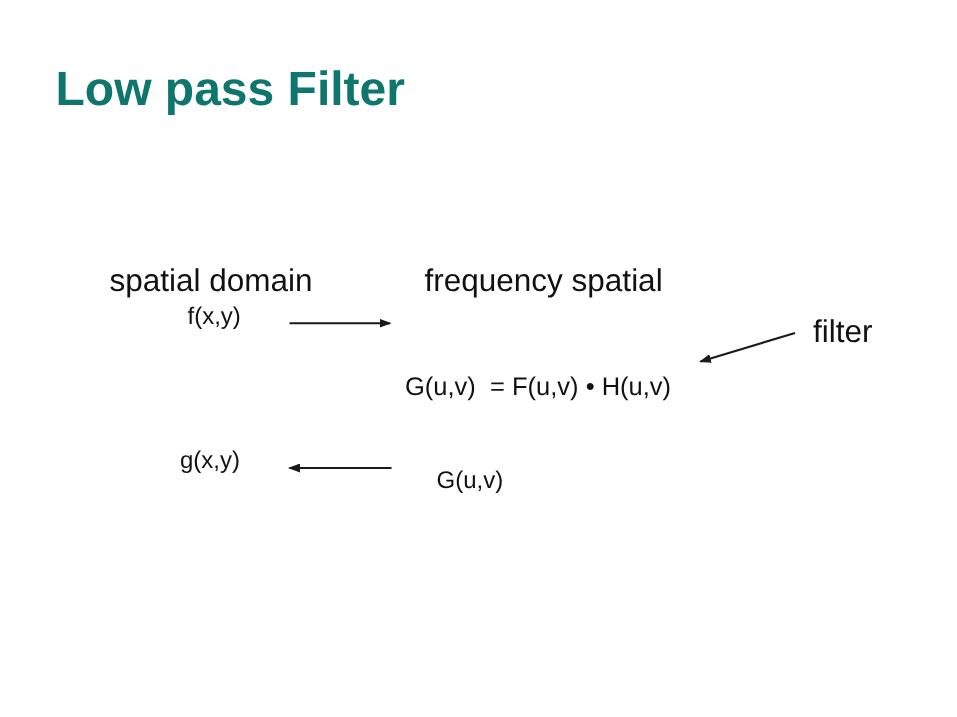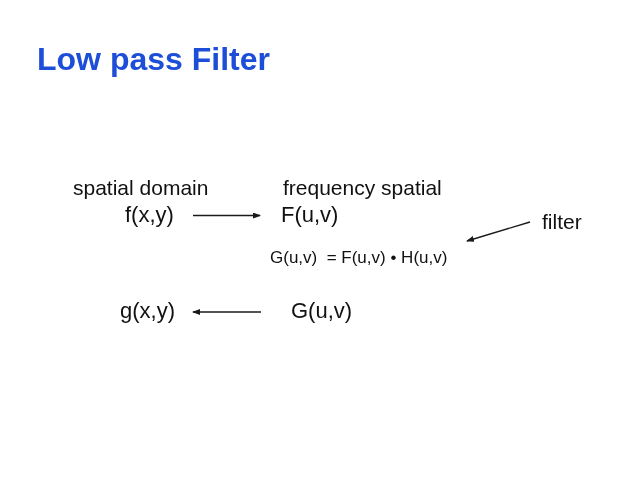--- a/index.html
+++ b/index.html
@@ -16,45 +16,45 @@
     font-family: "Liberation Sans", sans-serif;
   }
   .slide-title {
     position: absolute;
     left: 37px;
     top: 42px;
     margin: 0;
     font-size: 32px;
     line-height: 1.1;
     font-weight: 700;
-    color: #1d4ed8;
+    color: #0f766e;
     white-space: nowrap;
   }
   .txt {
     position: absolute;
     margin: 4px;
     color: #111111;
     font-weight: 400;
     line-height: 1.1;
     white-space: pre;
   }
   .col-header { font-size: 21px; }
   .col-spatial { left: 69px;  top: 172px; }
   .col-freq    { left: 279px; top: 172px; }
 
-  .math { font-size: 22px; }
+  .math { font-size: 16px; }
   .f-xy { left: 121px; top: 199px; }
   .F-uv { left: 277px; top: 199px; }
 
   .filter-label { left: 538px; top: 206px; font-size: 21px; }
 
   .equation { left: 266px; top: 245px; font-size: 17px; }
 
   .g-xy { left: 116px; top: 295px; }
-  .G-uv { left: 287px; top: 295px; }
+  .G-uv { left: 287px; top: 308px; }
 
   .arrow-layer {
     position: absolute;
     left: 0;
     top: 0;
     width: 638px;
     height: 478px;
     pointer-events: none;
   }
 </style>
@@ -64,21 +64,20 @@
 <div class="slide">
 
   <h1 class="slide-title">Low pass Filter</h1>
 
   <p class="txt col-header col-spatial">spatial domain</p>
 
   <p class="txt col-header col-freq">frequency spatial</p>
 
   <p class="txt math f-xy">f(x,y)</p>
 
-  <p class="txt math F-uv">F(u,v)</p>
 
   <p class="txt filter-label">filter</p>
 
   <p class="txt equation">G(u,v)  = F(u,v) • H(u,v)</p>
 
   <p class="txt math g-xy">g(x,y)</p>
 
   <p class="txt math G-uv">G(u,v)</p>
 
   <svg class="arrow-layer" viewBox="0 0 638 478">

